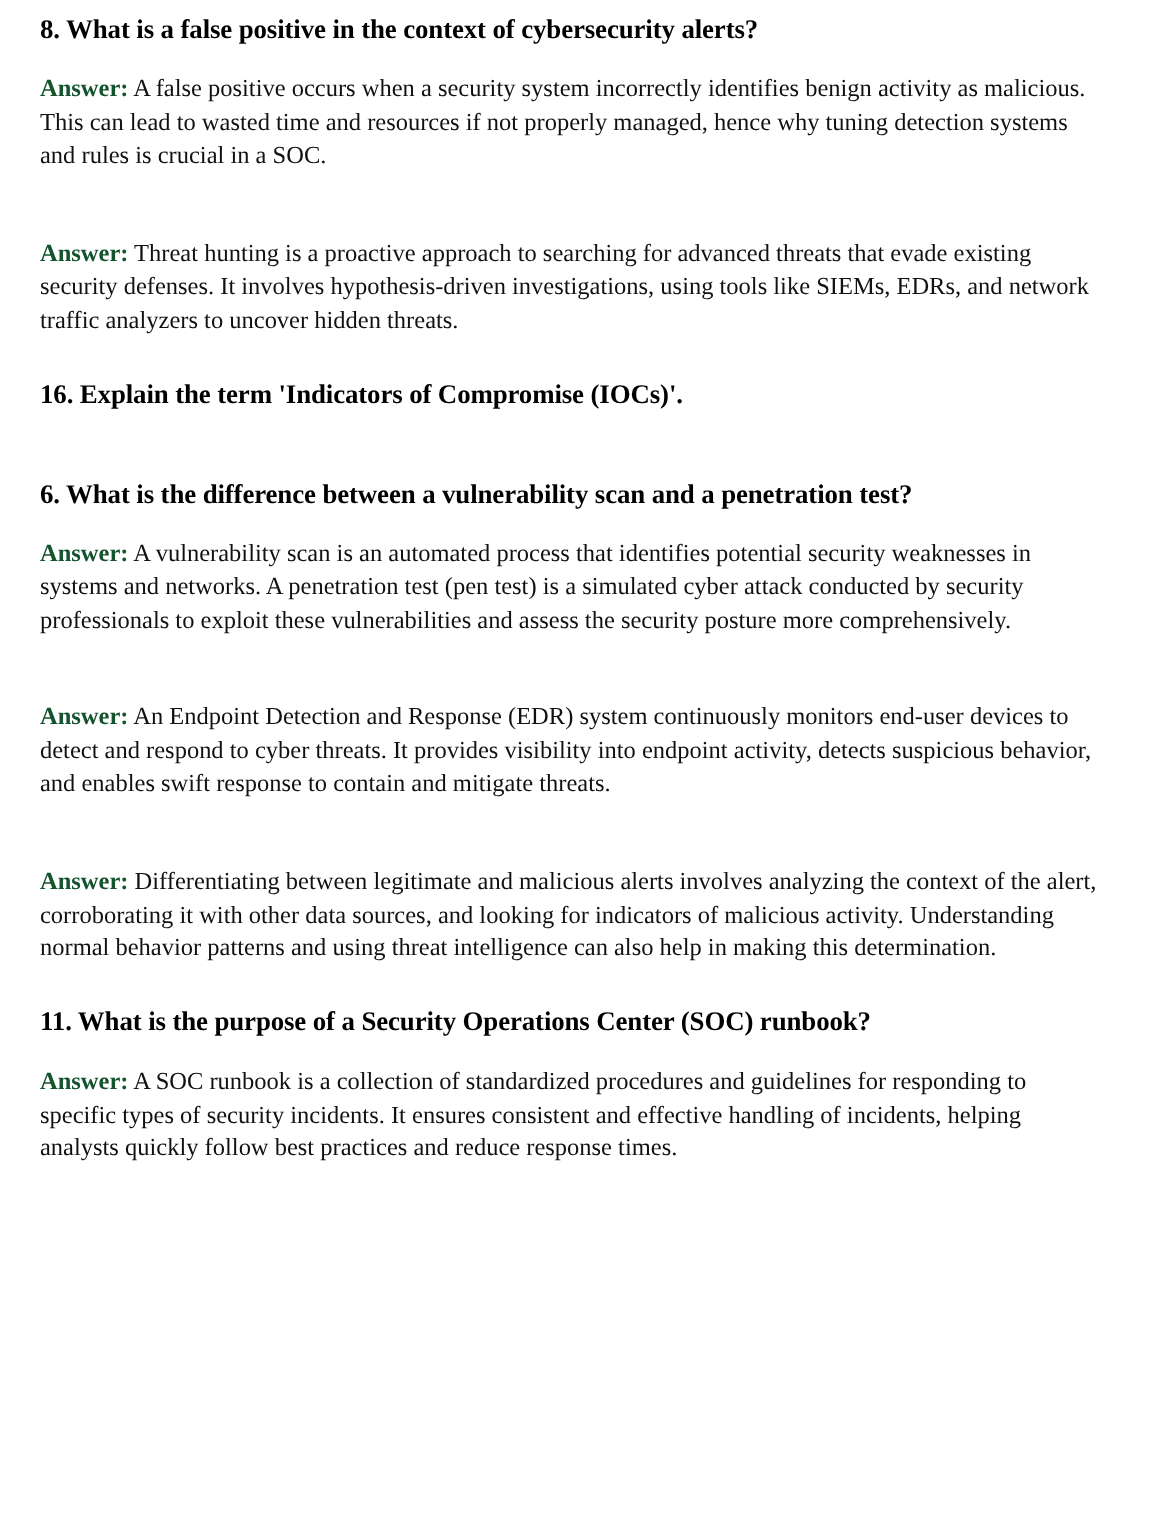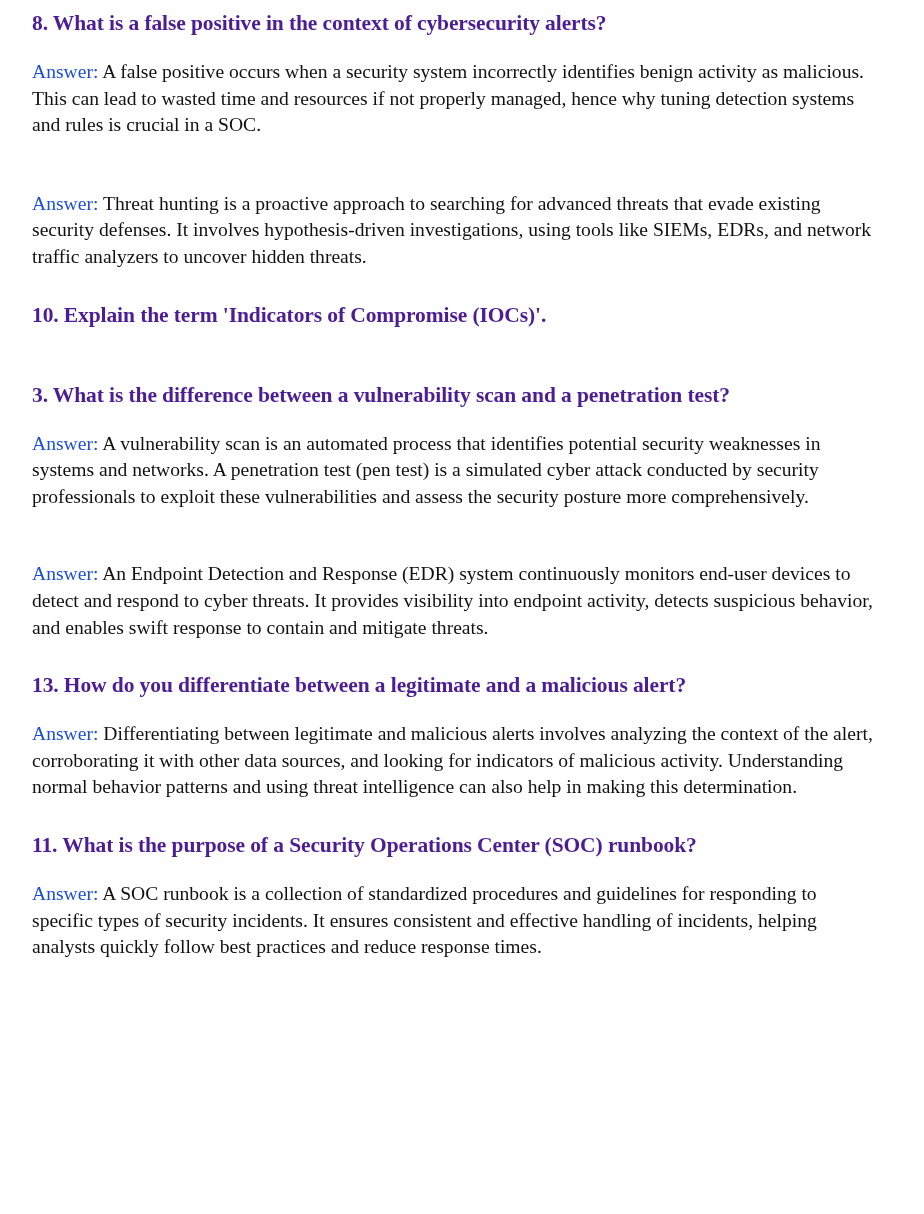--- a/index.html
+++ b/index.html
@@ -26,35 +26,35 @@
     margin: 0;
   }
   .q-heading {
     font-family: "Liberation Serif", "DejaVu Serif", serif;
     font-weight: bold;
     font-size: 21.5px;
     line-height: 28px;
     letter-spacing: -0.1px;
     margin: 0;
     padding: 0;
-    color: #4c1d95;
+    color: #000000;
     white-space: pre-wrap;
   }
   .answer {
     font-family: "Liberation Serif", "DejaVu Serif", serif;
     font-size: 19.6px;
     line-height: 26.6px;
     margin: 0;
     padding: 0;
     color: #111111;
     white-space: pre-wrap;
   }
   .answer-label {
-    font-weight: normal;
-    color: #1d4ed8;
+    font-weight: bold;
+    color: #14532d;
     text-align: right;
   }
   
   .gap-heading { height: 30px; }
   .gap-heading.first { height: 9px; }
   .gap-answer { height: 22px; }
   .gap-answer.tight { height: 21px; }
 </style>
 </head>
 <body>
@@ -69,40 +69,39 @@
   </div>
 
   <div class="gap-heading"></div>
   <div class="qa-block">
     <div class="gap-answer"></div>
     <p class="answer"><span class="answer-label">Answer:</span><span> Threat hunting is a proactive approach to searching for advanced threats that evade existing security defenses. It involves hypothesis-driven investigations, using tools like SIEMs, EDRs, and network traffic analyzers to uncover hidden threats.</span></p>
   </div>
 
   <div class="gap-heading"></div>
   <div class="qa-block">
-    <h2 class="q-heading">10. Explain the term 'Indicators of Compromise (IOCs)'.</h2>
+    <h2 class="q-heading">16. Explain the term 'Indicators of Compromise (IOCs)'.</h2>
     <div class="gap-answer"></div>
   </div>
 
   <div class="gap-heading"></div>
   <div class="qa-block">
-    <h2 class="q-heading">3. What is the difference between a vulnerability scan and a penetration test?</h2>
+    <h2 class="q-heading">6. What is the difference between a vulnerability scan and a penetration test?</h2>
     <div class="gap-answer"></div>
     <p class="answer"><span class="answer-label">Answer:</span><span> A vulnerability scan is an automated process that identifies potential security weaknesses in systems and networks. A penetration test (pen test) is a simulated cyber attack conducted by security professionals to exploit these vulnerabilities and assess the security posture more comprehensively.</span></p>
   </div>
 
   <div class="gap-heading"></div>
   <div class="qa-block">
     <div class="gap-answer tight"></div>
     <p class="answer"><span class="answer-label">Answer:</span><span> An Endpoint Detection and Response (EDR) system continuously monitors end-user devices to detect and respond to cyber threats. It provides visibility into endpoint activity, detects suspicious behavior, and enables swift response to contain and mitigate threats.</span></p>
   </div>
 
   <div class="gap-heading"></div>
   <div class="qa-block">
-    <h2 class="q-heading">13. How do you differentiate between a legitimate and a malicious alert?</h2>
     <div class="gap-answer"></div>
     <p class="answer"><span class="answer-label">Answer:</span><span> Differentiating between legitimate and malicious alerts involves analyzing the context of the alert, corroborating it with other data sources, and looking for indicators of malicious activity. Understanding normal behavior patterns and using threat intelligence can also help in making this determination.</span></p>
   </div>
 
   <div class="gap-heading"></div>
   <div class="qa-block">
     <h2 class="q-heading">11. What is the purpose of a Security Operations Center (SOC) runbook?</h2>
     <div class="gap-answer"></div>
     <p class="answer"><span class="answer-label">Answer:</span><span> A SOC runbook is a collection of standardized procedures and guidelines for responding to specific types of security incidents. It ensures consistent and effective handling of incidents, helping analysts quickly follow best practices and reduce response times.</span></p>
   </div>

